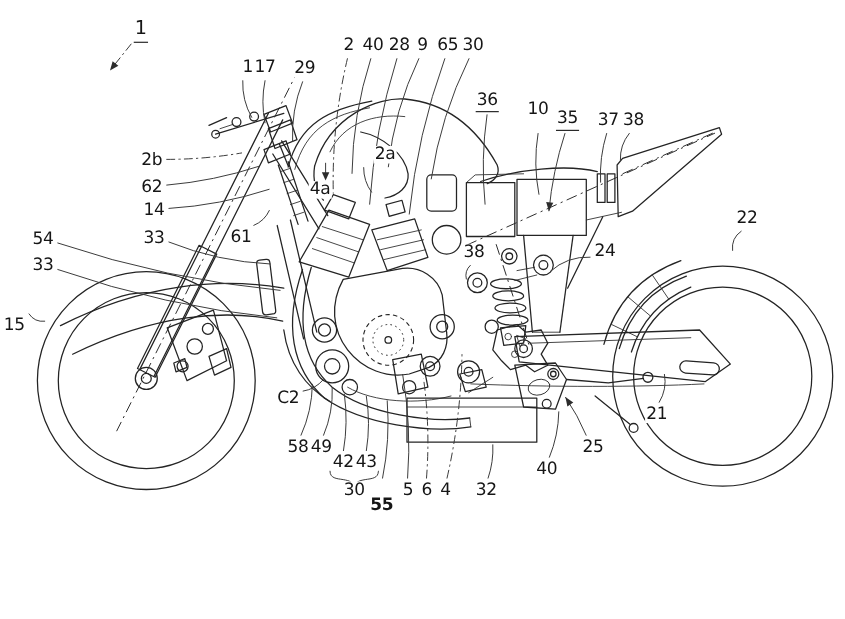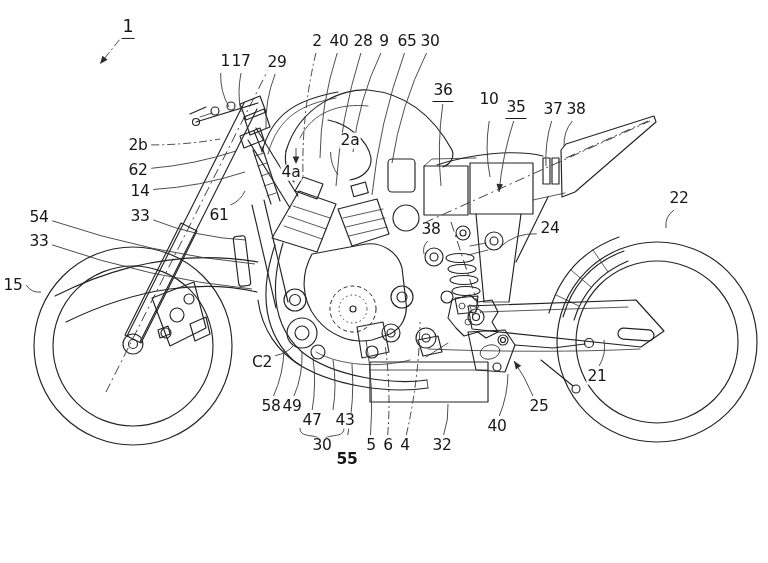--- a/index.html
+++ b/index.html
@@ -283,31 +283,31 @@
       <div class="ref-label u" style="left: 516px; top: 110px;">35</div>
       <div class="ref-label" style="left: 553px; top: 110px;">37</div>
       <div class="ref-label" style="left: 576px; top: 110px;">38</div>
       <div class="ref-label" style="left: 679px; top: 199px;">22</div>
       <div class="ref-label" style="left: 138px; top: 146px;">2b</div>
       <div class="ref-label" style="left: 138px; top: 171px;">62</div>
       <div class="ref-label" style="left: 140px; top: 192px;">14</div>
       <div class="ref-label" style="left: 39px; top: 218px;">54</div>
       <div class="ref-label" style="left: 140px; top: 217px;">33</div>
       <div class="ref-label" style="left: 39px; top: 242px;">33</div>
-      <div class="ref-label" style="left: 13px; top: 286px;">15</div>
+      <div class="ref-label" style="left: 13px; top: 296px;">15</div>
       <div class="ref-label" style="left: 219px; top: 216px;">61</div>
       <div class="ref-label" style="left: 327px; top: 141px; margin-left: 23px;">2a</div>
       <div class="ref-label" style="left: 291px; top: 173px;">4a</div>
       <div class="ref-label" style="left: 431px; top: 230px;">38</div>
       <div class="ref-label" style="left: 550px; top: 229px;">24</div>
       <div class="ref-label" style="left: 262px; top: 363px;">C2</div>
       <div class="ref-label" style="left: 271px; top: 407px;">58</div>
       <div class="ref-label" style="left: 292px; top: 407px;">49</div>
-      <div class="ref-label" style="left: 312px; top: 421px;">47</div>
-      <div class="ref-label" style="left: 333px; top: 421px; margin-left: 12px;">43</div>
+      <div class="ref-label" style="left: 312px; top: 421px;">42</div>
+      <div class="ref-label" style="left: 333px; top: 421px;">43</div>
       <div class="ref-label" style="left: 322px; top: 446px;">30</div>
       <div class="ref-label" style="left: 347px; top: 460px; font-weight: bold;">55</div>
       <div class="ref-label" style="left: 371px; top: 446px;">5</div>
       <div class="ref-label" style="left: 388px; top: 446px;">6</div>
       <div class="ref-label" style="left: 405px; top: 446px;">4</div>
       <div class="ref-label" style="left: 442px; top: 446px;">32</div>
       <div class="ref-label" style="left: 497px; top: 427px;">40</div>
       <div class="ref-label" style="left: 539px; top: 407px;">25</div>
       <div class="ref-label" style="left: 597px; top: 377px;">21</div>
     </div>

